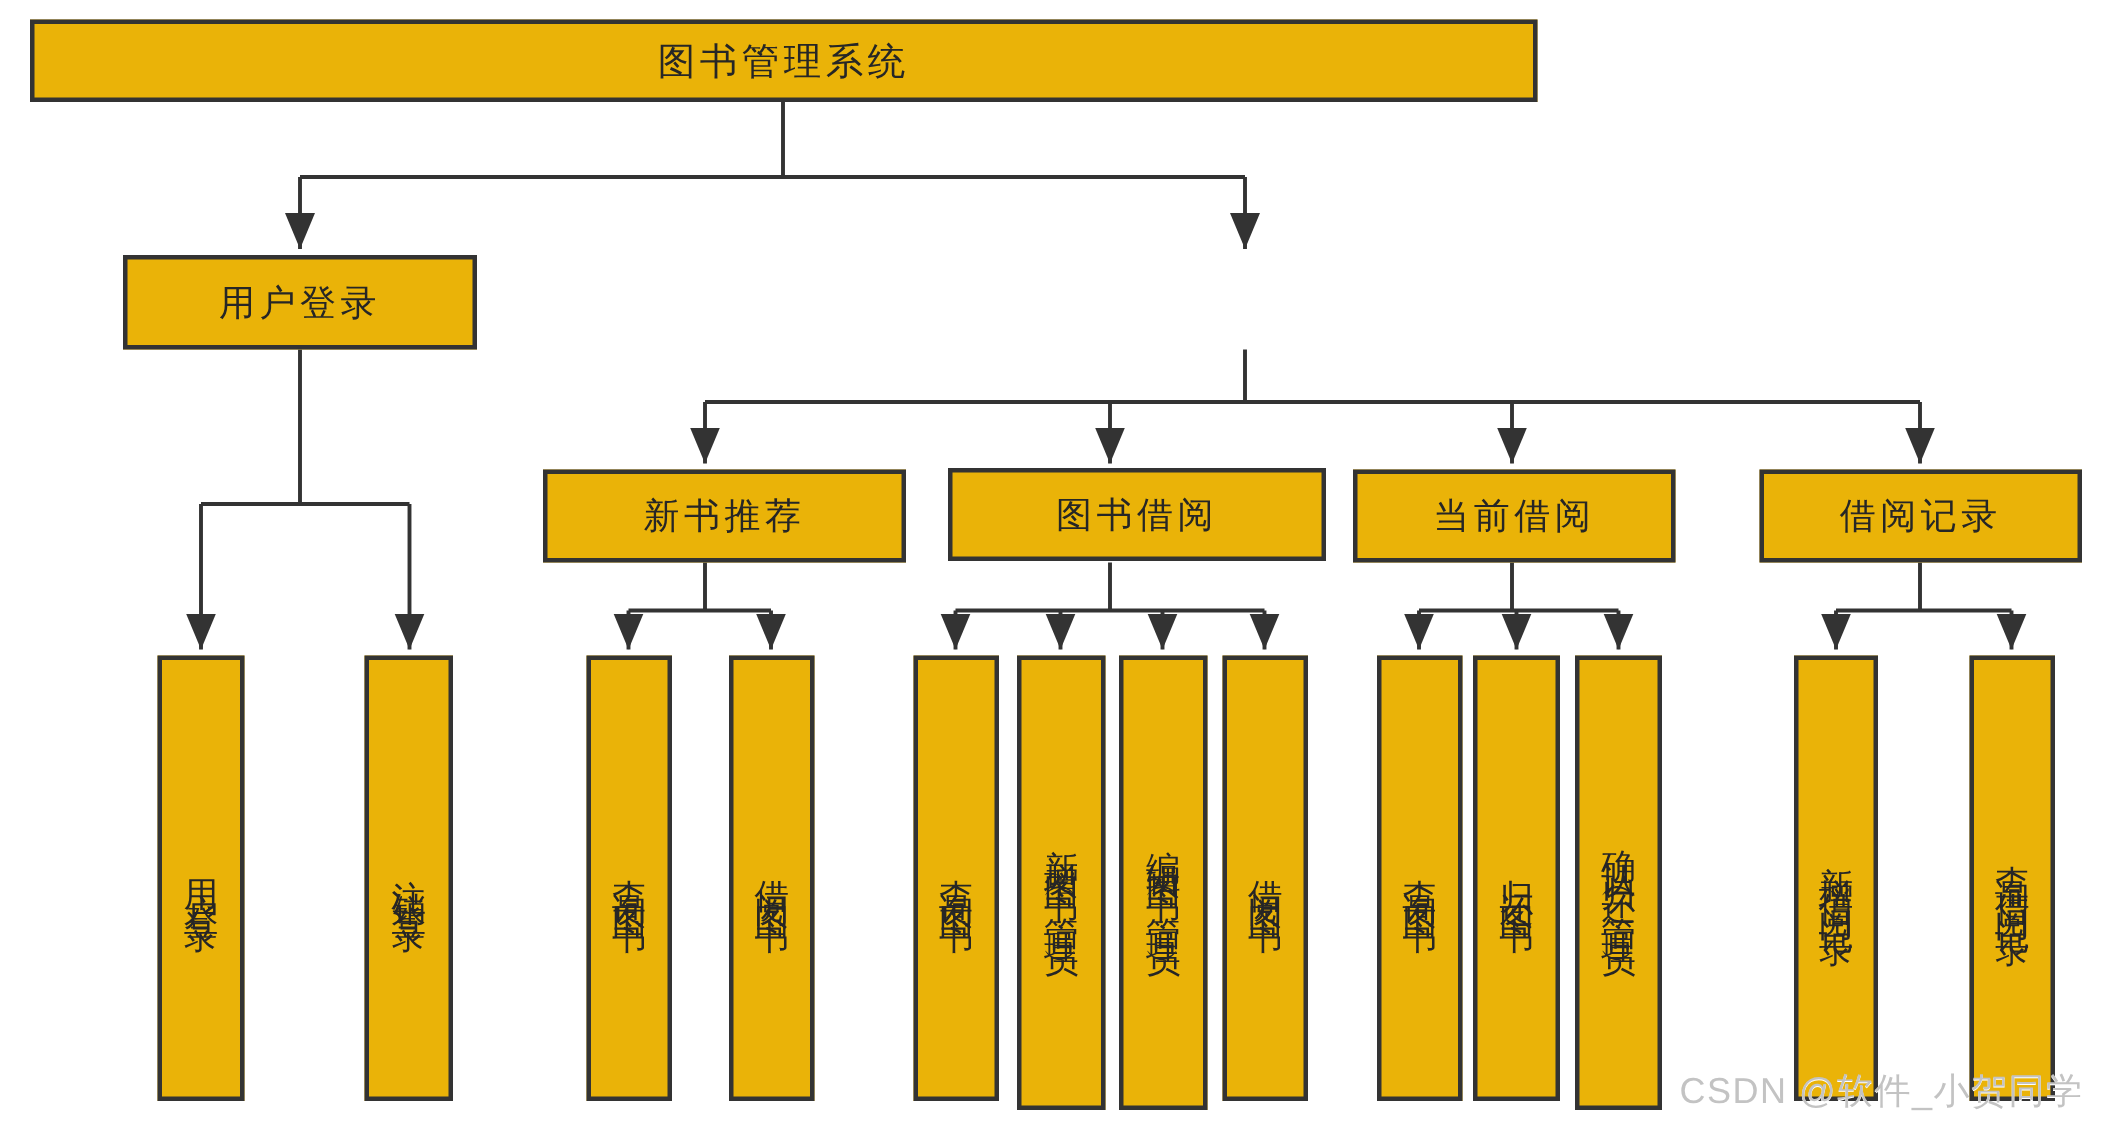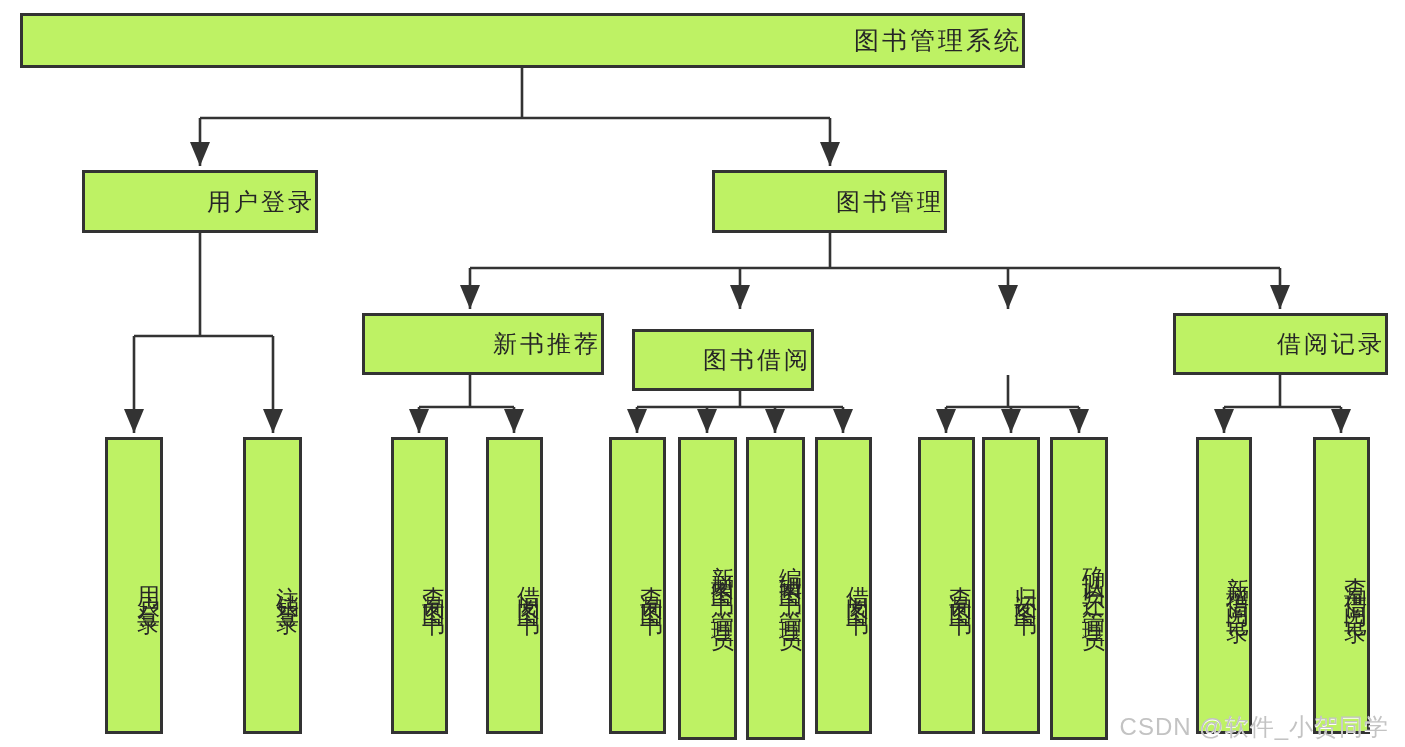--- a/index.html
+++ b/index.html
@@ -10,25 +10,25 @@
     width: 1405px;
     height: 747px;
     background: var(--background, #ffffff);
     overflow: hidden;
   }
   svg.wires { position:absolute; left:0; top:0; width:1405px; height:747px; }
   svg.wires .line { stroke: var(--line, #333333); stroke-width: 2.6; fill: none; }
   svg.wires .arrowhead { fill: var(--line, #333333); stroke: none; }
   .node {
     position: absolute;
-    background: #bef264;
+    background: #eab308;
     border: 3px solid var(--box_border, #333333);
     display: flex;
     align-items: center;
-    justify-content: flex-end;
+    justify-content: center;
     color: var(--text, #262626);
   }
   .hlabel1 { font-size: 25px; letter-spacing: 3px; white-space: nowrap; }
   .hlabel2 { font-size: 24px; letter-spacing: 3px; white-space: nowrap; }
   .vbox span {
     writing-mode: vertical-lr;
     text-orientation: mixed;
     font-size: 23px;
     letter-spacing: 9px;
     line-height: 1;
@@ -87,29 +87,29 @@
     </g>
   </svg>
 
   <div class="node" style="left:20px;top:13px;width:1005px;height:55px">
     <span class="hlabel1">图书管理系统</span>
   </div>
 
   <div class="node" style="left:82px;top:170px;width:236px;height:63px">
     <span class="hlabel2">用户登录</span>
   </div>
-  <div class="node" style="left:712px;top:170px;width:235px;height:63px">
-    <span class="hlabel2">图书管理</span>
-  </div>
 
   <div class="node" style="left:362px;top:313px;width:242px;height:62px">
     <span class="hlabel2">新书推荐</span>
   </div>
-  <div class="node" style="left:632px;top:329px;width:182px;height:62px">
+  <div class="node" style="left:632px;top:312px;width:252px;height:62px">
     <span class="hlabel2">图书借阅</span>
+  </div>
+  <div class="node" style="left:902px;top:313px;width:215px;height:62px">
+    <span class="hlabel2">当前借阅</span>
   </div>
   <div class="node" style="left:1173px;top:313px;width:215px;height:62px">
     <span class="hlabel2">借阅记录</span>
   </div>
 
   <div class="node vbox" style="left:105px;top:437px;width:58px;height:297px">
     <span>用户登录</span>
   </div>
   <div class="node vbox" style="left:243px;top:437px;width:59px;height:297px">
     <span>注销登录</span>

